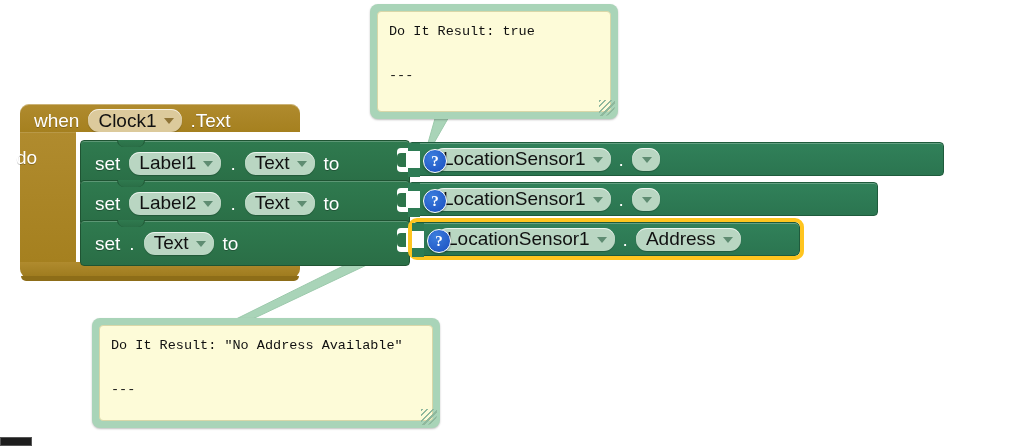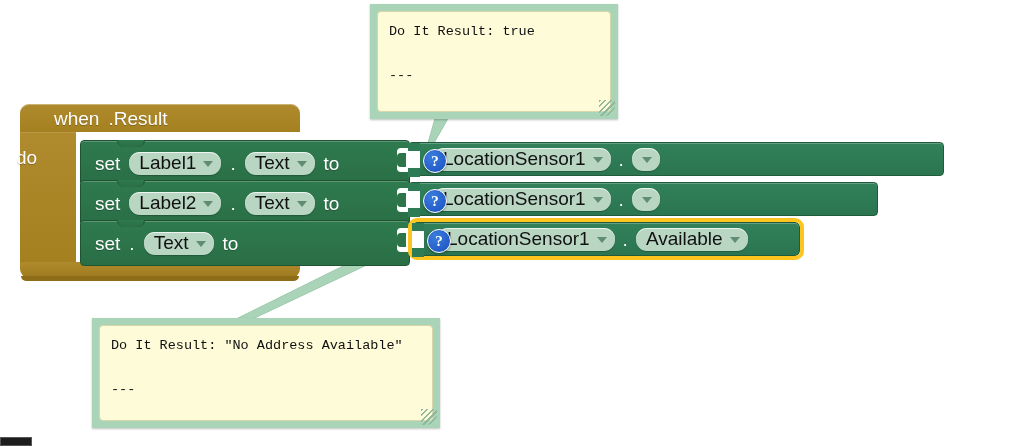--- a/index.html
+++ b/index.html
@@ -38,21 +38,21 @@
   }
   .field.gold .caret{border-top-color:#8f7436;}
 
   
   .when-block{
     position:absolute;left:20px;top:104px;width:280px;height:28px;
     background:linear-gradient(#b08b2e,#a5801f);
     border-top-left-radius:9px;border-top-right-radius:9px;
     box-shadow:inset 0 1px 0 rgba(255,255,255,.35);
   }
-  .when-row{position:absolute;left:14px;top:5px;display:flex;align-items:center;gap:9px;margin-left:20px;}
+  .when-row{position:absolute;left:14px;top:5px;display:flex;align-items:center;gap:9px;}
   .when-body{
     position:absolute;left:20px;top:132px;width:280px;height:130px;
     background:linear-gradient(#b08b2e,#a5801f);
     box-shadow:inset 0 1px 0 rgba(255,255,255,.12);
   }
   .when-foot{
     position:absolute;left:20px;top:262px;width:280px;height:16px;
     background:linear-gradient(#b08b2e,#9d7a1d);
     border-bottom-left-radius:9px;border-bottom-right-radius:9px;
   }
@@ -131,21 +131,21 @@
     box-shadow:0 1px 2px rgba(0,0,0,.35);
     color:#fff;font-size:15px;font-weight:bold;
     display:flex;align-items:center;justify-content:center;
     font-family:"Liberation Serif", serif;
   }
 
   
   .balloon{
     position:absolute;
     background:#a9d4b8;
-    border-radius:0;
+    border-radius:8px;
     padding:7px;
     box-sizing:border-box;
     box-shadow:0 1px 2px rgba(0,0,0,.25);
   }
   .balloon-inner{
     width:100%;height:100%;
     background:#fdfbd8;
     border:1px solid #d9d7a8;
     border-radius:4px;
     box-sizing:border-box;
@@ -186,21 +186,25 @@
   <div class="balloon" style="left:92px;top:318px;width:348px;height:110px;">
     <div class="balloon-inner"><span>Do It Result: "No Address Available"</span>
 <span></span>
 <span>---</span></div>
     <div class="grip"></div>
   </div>
 
   <div class="when-block">
     <div class="when-row">
       <span class="btxt">when</span>
-      <span class="btxt">.Result</span>
+      <span class="field gold">
+        <span class="fv">Clock1</span>
+        <span class="caret"></span>
+      </span>
+      <span class="btxt">.Text</span>
     </div>
   </div>
   <div class="when-body"></div>
   <div class="do-cut"></div>
   <div class="do-cut-bottom"></div>
   <div class="when-foot"></div>
   <div class="do-label btxt">do</div>
 
   <div class="set-block" style="left:80px;top:140px;width:330px;">
     <div class="set-notch"></div>
@@ -277,20 +281,20 @@
   <div class="get-block selected" style="left:412px;top:222px;width:388px;">
     <span class="plug"></span>
     <span class="plug-tab"></span>
     <span class="help-icon">?</span>
     <span class="field">
       <span class="fv">LocationSensor1</span>
       <span class="caret"></span>
     </span>
     <span class="dot">.</span>
     <span class="field">
-      <span class="fv">Available</span>
+      <span class="fv">Address</span>
       <span class="caret"></span>
     </span>
   </div>
 
   <div style="position:absolute;left:0;top:437px;width:30px;height:7px;background:#1d1d1d;border:1px solid #555;"></div>
 
 </div>
 
 </body></html>

